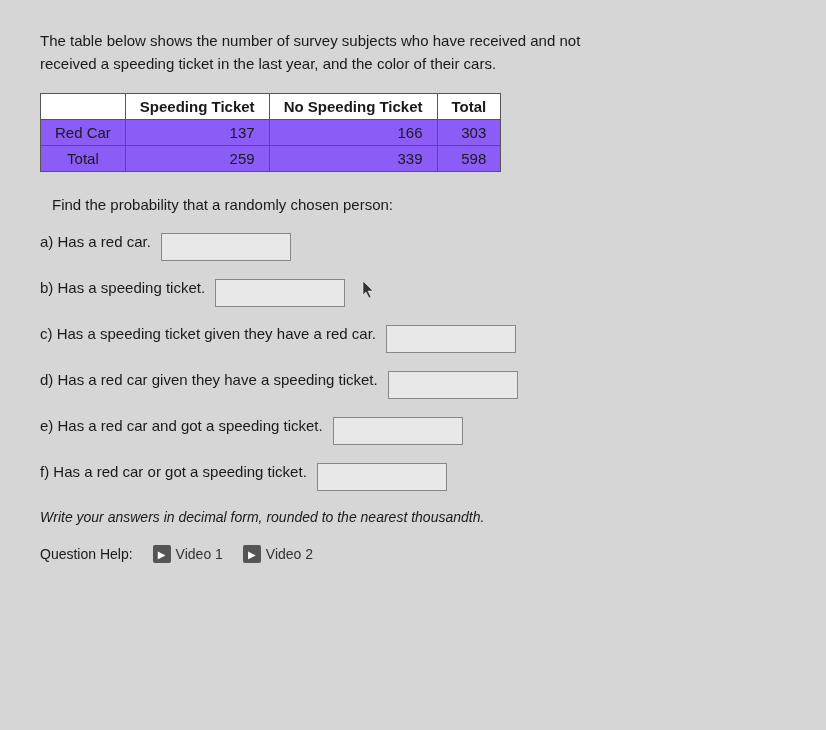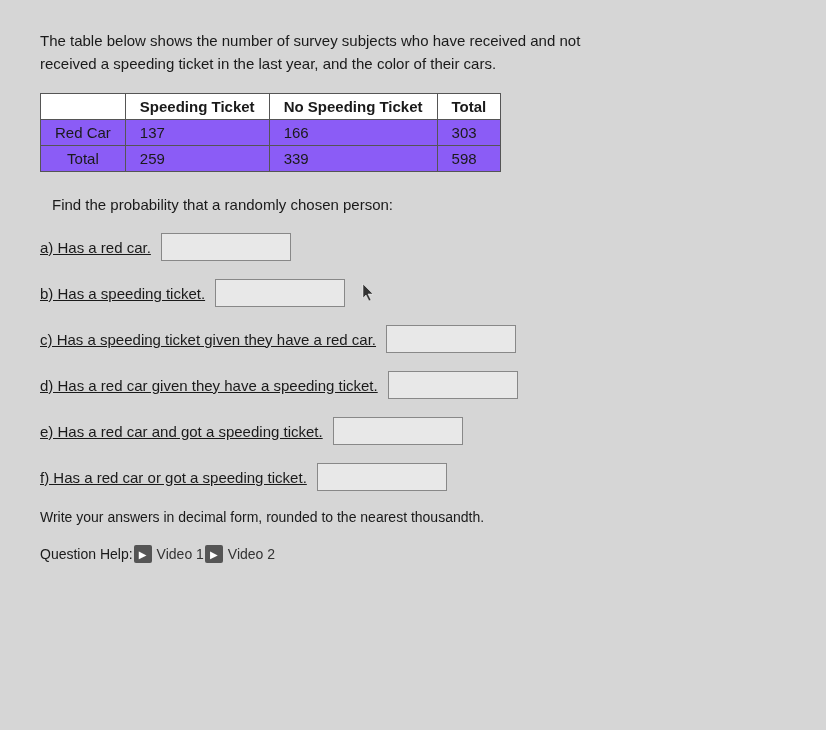--- a/index.html
+++ b/index.html
@@ -30,21 +30,21 @@
     }
 
     table {
       border-collapse: collapse;
       font-size: 15px;
     }
 
     table td, table th {
       border: 1px solid #555;
       padding: 4px 14px;
-      text-align: left;
+      text-align: right;
     }
 
     table td:first-child {
       text-align: center;
       font-weight: normal;
     }
 
     table th {
       font-weight: bold;
       background-color: #fff;
@@ -62,50 +62,50 @@
     .find-prob-text {
       font-size: 15px;
       margin-bottom: 20px;
       font-weight: normal;
       margin-left: 12px;
     }
 
     .question-block {
       margin-bottom: 18px;
       display: flex;
-      align-items: center;
+      align-items: flex-start;
       flex-wrap: wrap;
       font-size: 15px;
-      text-decoration: underline;
     }
 
     .question-label {
       font-weight: normal;
       margin-right: 6px;
     }
 
     .answer-box {
       display: inline-block;
       width: 130px;
       height: 28px;
       border: 1px solid #888;
       background-color: #e8e8e8;
       margin-left: 4px;
     }
 
     .decimal-note {
+      font-style: italic;
       font-size: 14px;
       margin-bottom: 20px;
       margin-top: 4px;
     }
 
     .question-help {
       display: flex;
       align-items: center;
-      gap: 1px;
+      gap: 20px;
       font-size: 14px;
     }
 
     .video-btn {
       display: inline-flex;
       align-items: center;
       gap: 5px;
       font-size: 14px;
       color: #333;
       cursor: pointer;

